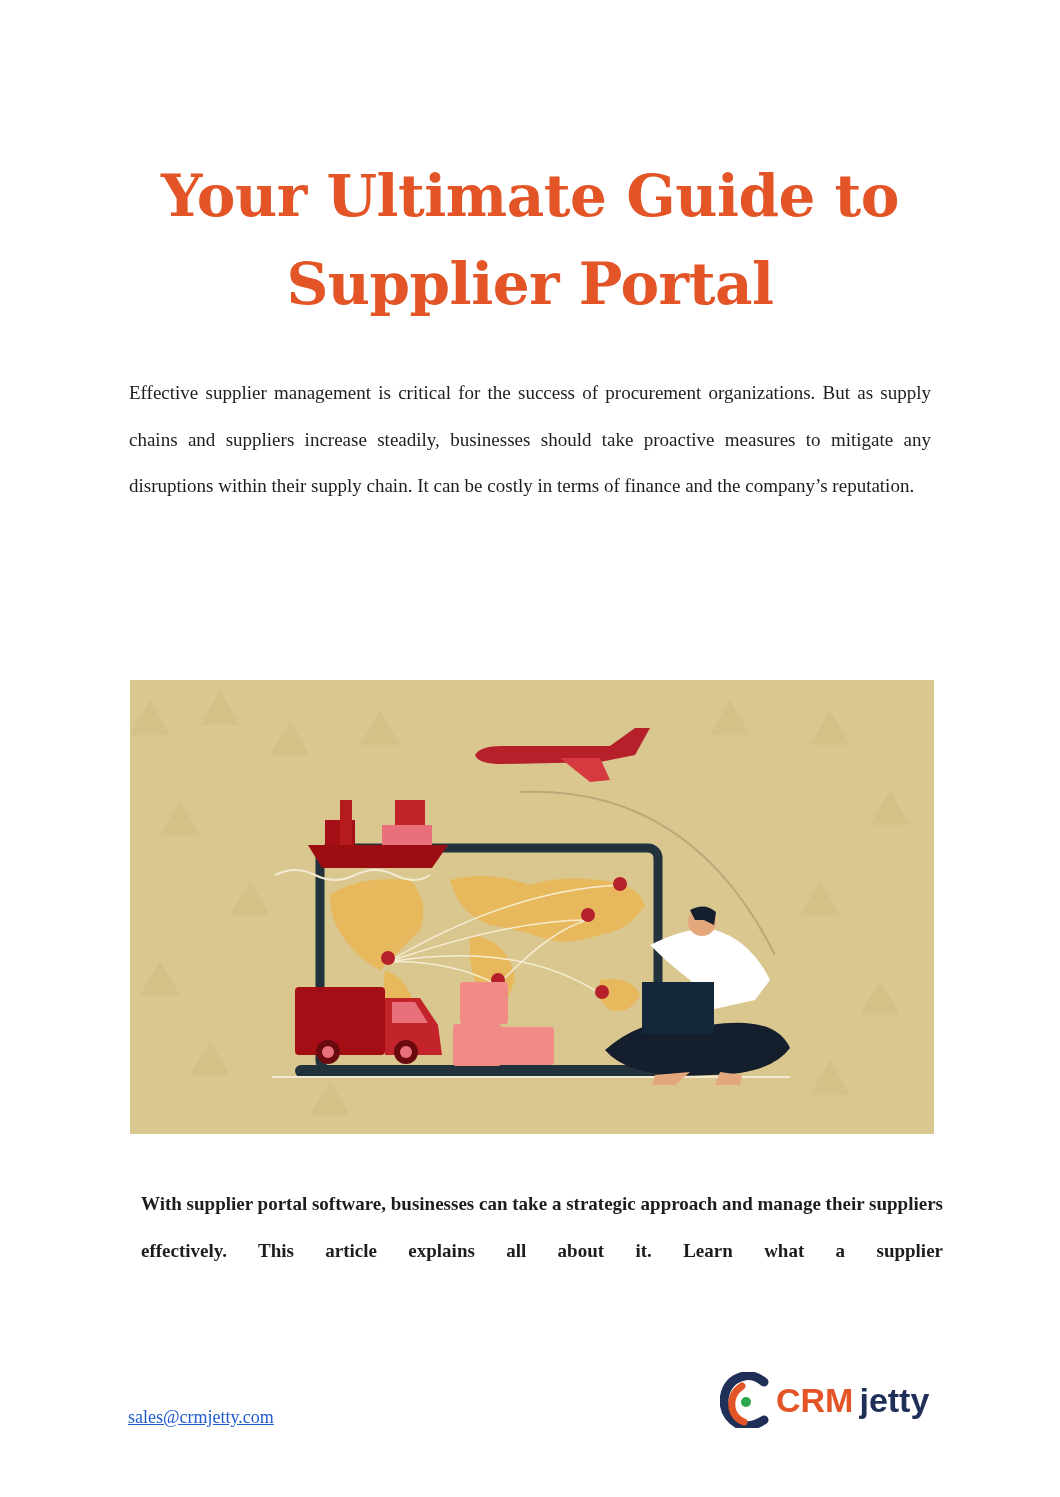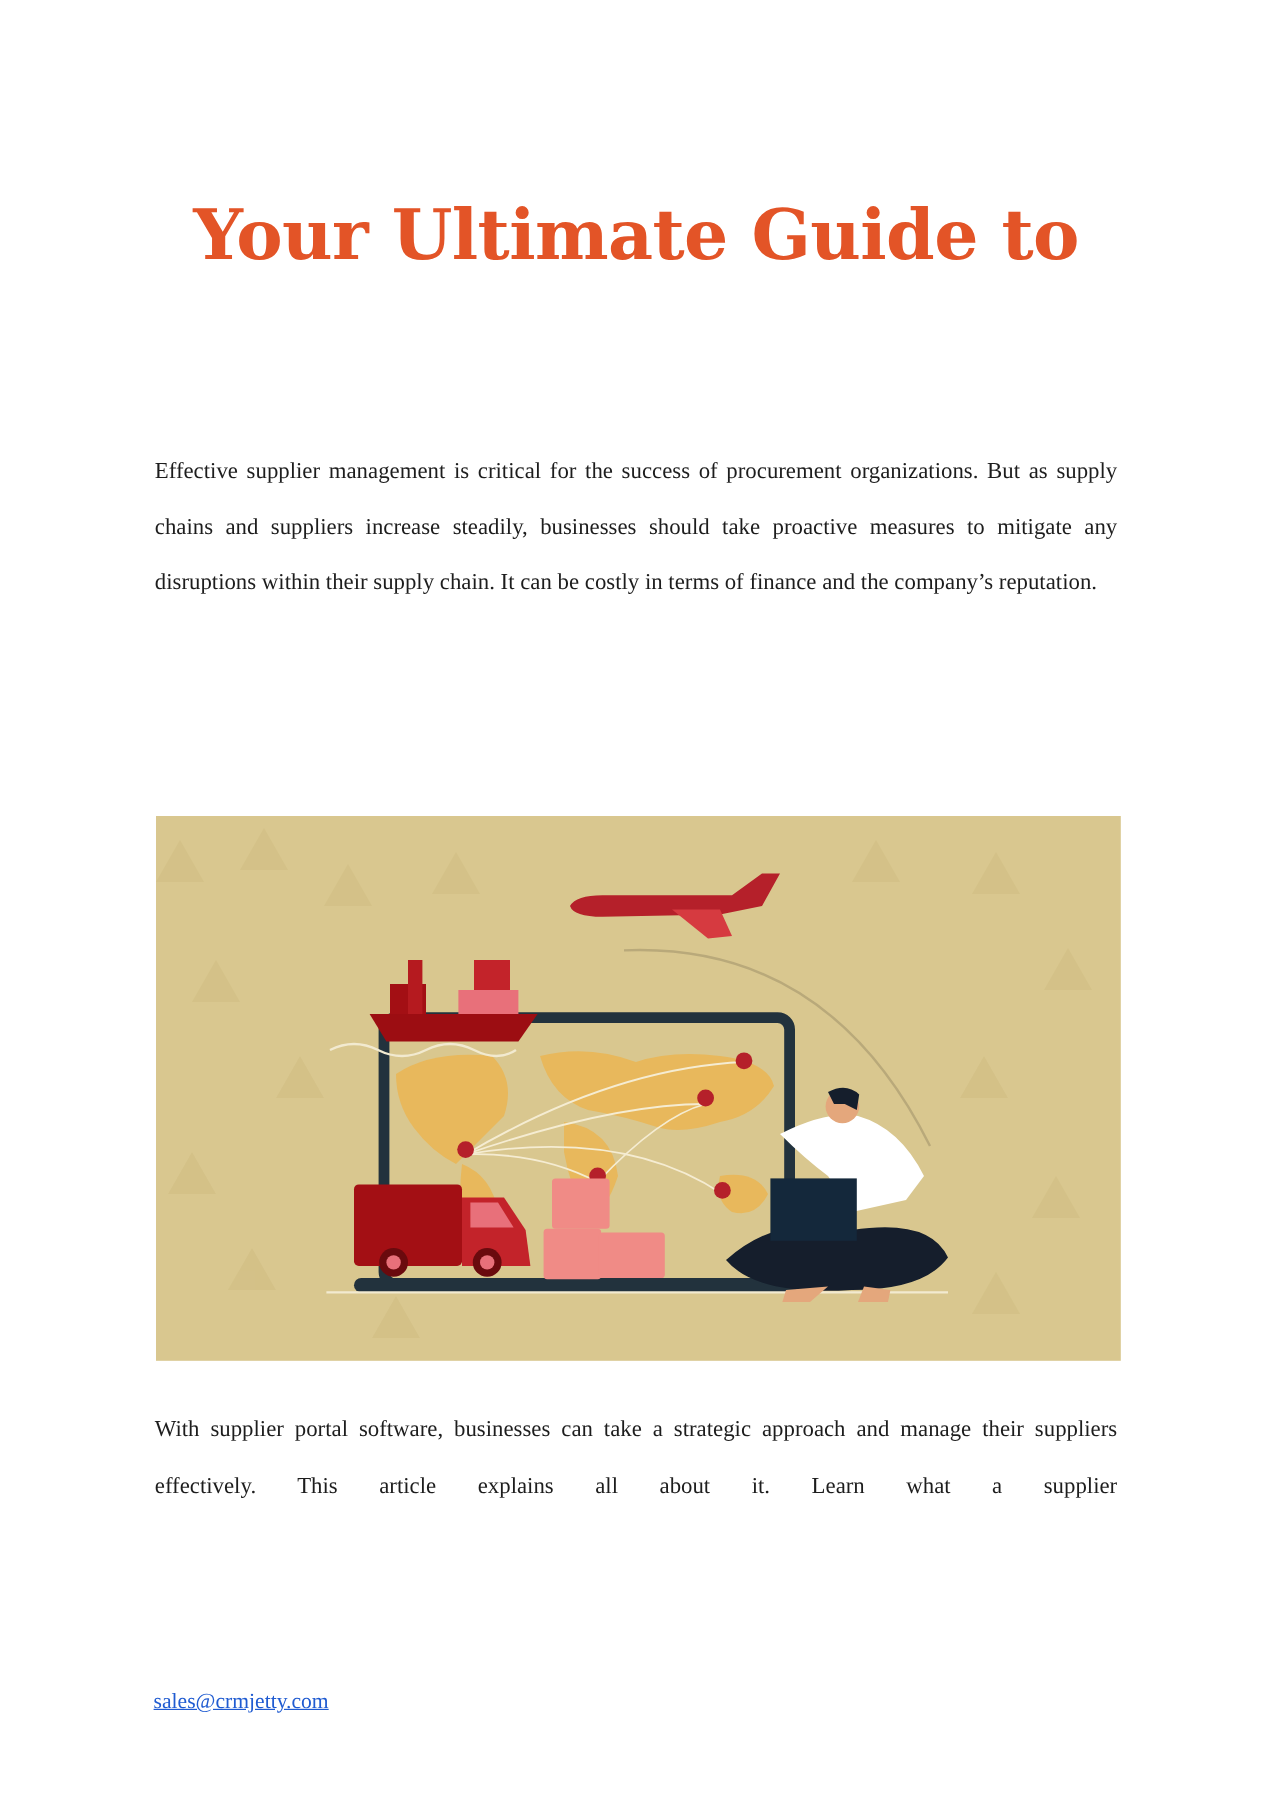--- a/index.html
+++ b/index.html
@@ -37,20 +37,21 @@
     .logo-crm { color: #e35427; }
     .logo-jetty { color: #1f2f57; margin-left: 6px; }
   </style>
 </head>
 <body>
 
 <div class="page">
 
   <div class="title">
     <div>Your Ultimate Guide to</div>
+    <div>Supplier Portal</div>
   </div>
 
   <p class="para p1" style="margin:0;">Effective supplier management is critical for the success of procurement organizations. But as supply chains and suppliers increase steadily, businesses should take proactive measures to mitigate any disruptions within their supply chain. It can be costly in terms of finance and the company’s reputation.</p>
 
   <div class="hero" title="Illustration of a man with a laptop sitting in front of a screen showing a world map with shipping routes, a cargo ship, airplane, delivery truck and boxes">
     <svg width="804" height="454" viewBox="0 0 804 454">
 
       <g fill="#d2bf85" opacity="0.7">
         <polygon points="20,20 40,55 0,55"></polygon>
           <polygon points="90,10 110,45 70,45"></polygon>
@@ -134,18 +135,29 @@
         <circle cx="572" cy="242" r="14" fill="#e4a77c"></circle>
         <path d="M560 230 Q575 222 586 232 L584 245 L574 240 L565 240 Z" fill="#151e2c"></path>
         <path d="M475 370 Q520 330 580 345 Q645 335 660 368 Q640 395 580 395 Q500 400 475 370Z" fill="#151e2c"></path>
         <rect x="512" y="302" width="72" height="52" fill="#14283b"></rect>
         <path d="M525 395 L560 392 L545 405 L522 405 Z" fill="#e4a77c"></path>
         <path d="M590 392 L612 395 L610 405 L585 405 Z" fill="#e4a77c"></path>
       </g>
     </svg>
   </div>
 
-  <p class="para p2" style="margin:0;">With supplier portal software, businesses can take a strategic approach and manage their suppliers effectively. This article explains all about it. Learn what a supplier</p>
+  <p class="para p2" style="margin:12px;font-weight:bold;">With supplier portal software, businesses can take a strategic approach and manage their suppliers effectively. This article explains all about it. Learn what a supplier</p>
 
   <a class="email" href="#">sales@crmjetty.com</a>
 
+  <div class="logo">
+    <svg width="52" height="56" viewBox="0 0 52 56" style="position:absolute;left:0;top:0;">
+      <path d="M44 10 Q34 2 24 4 Q6 8 4 28 Q4 44 18 52" fill="none" stroke="#1f2f57" stroke-width="9" stroke-linecap="round"></path>
+      <path d="M18 52 Q30 57 44 48" fill="none" stroke="#1f2f57" stroke-width="9" stroke-linecap="round"></path>
+      <path d="M22 14 Q10 22 12 36 Q14 46 24 50" fill="none" stroke="#e35427" stroke-width="7" stroke-linecap="round"></path>
+      <circle cx="26" cy="30" r="5" fill="#2aa84a"></circle>
+    </svg>
+    <div class="logo-text">
+      <span class="logo-crm">CRM</span><span class="logo-jetty">jetty</span>
+    </div>
+  </div>
 
 </div>
 
 </body></html>

